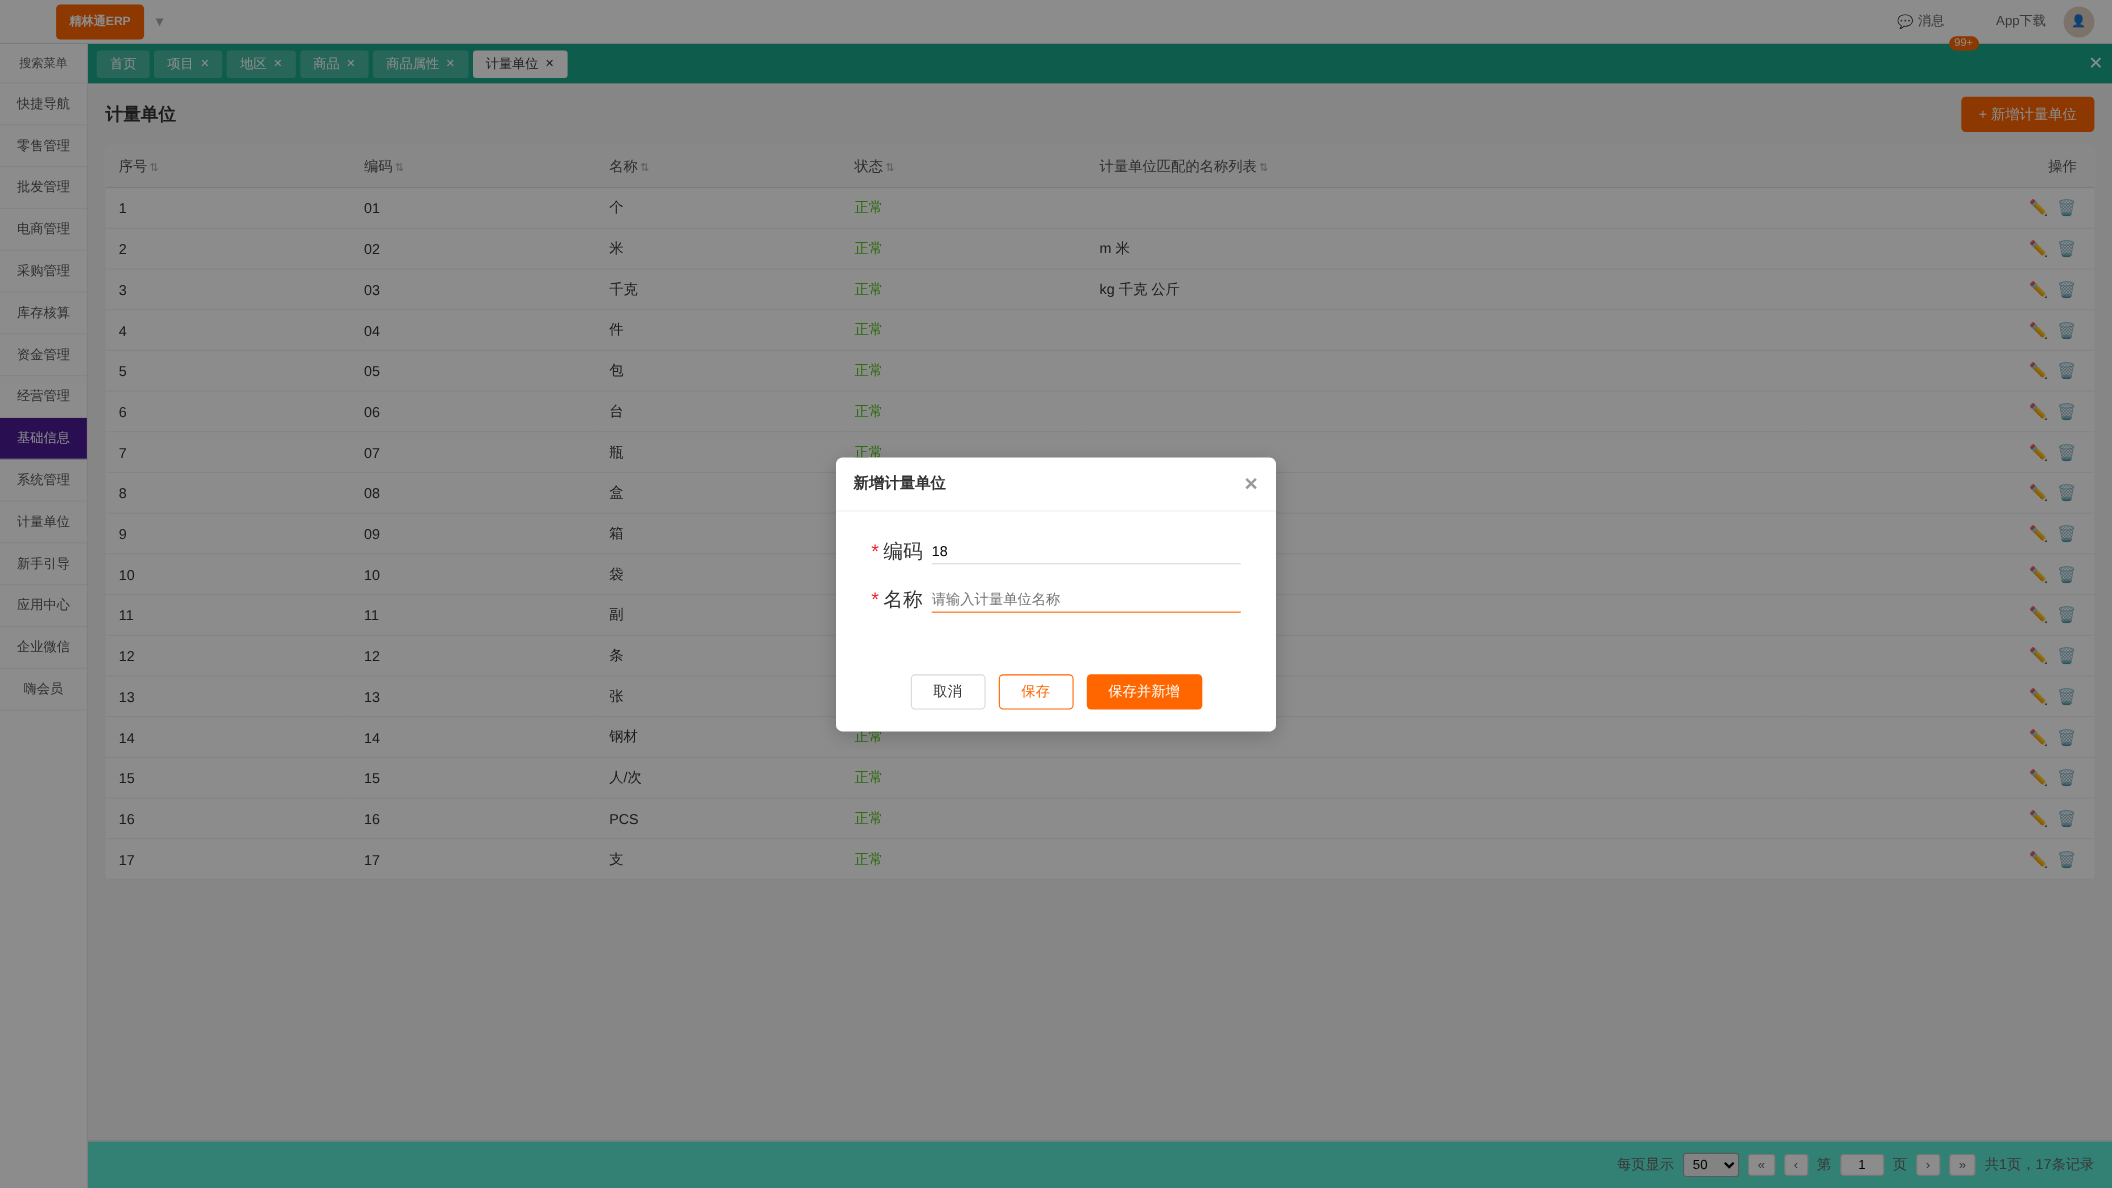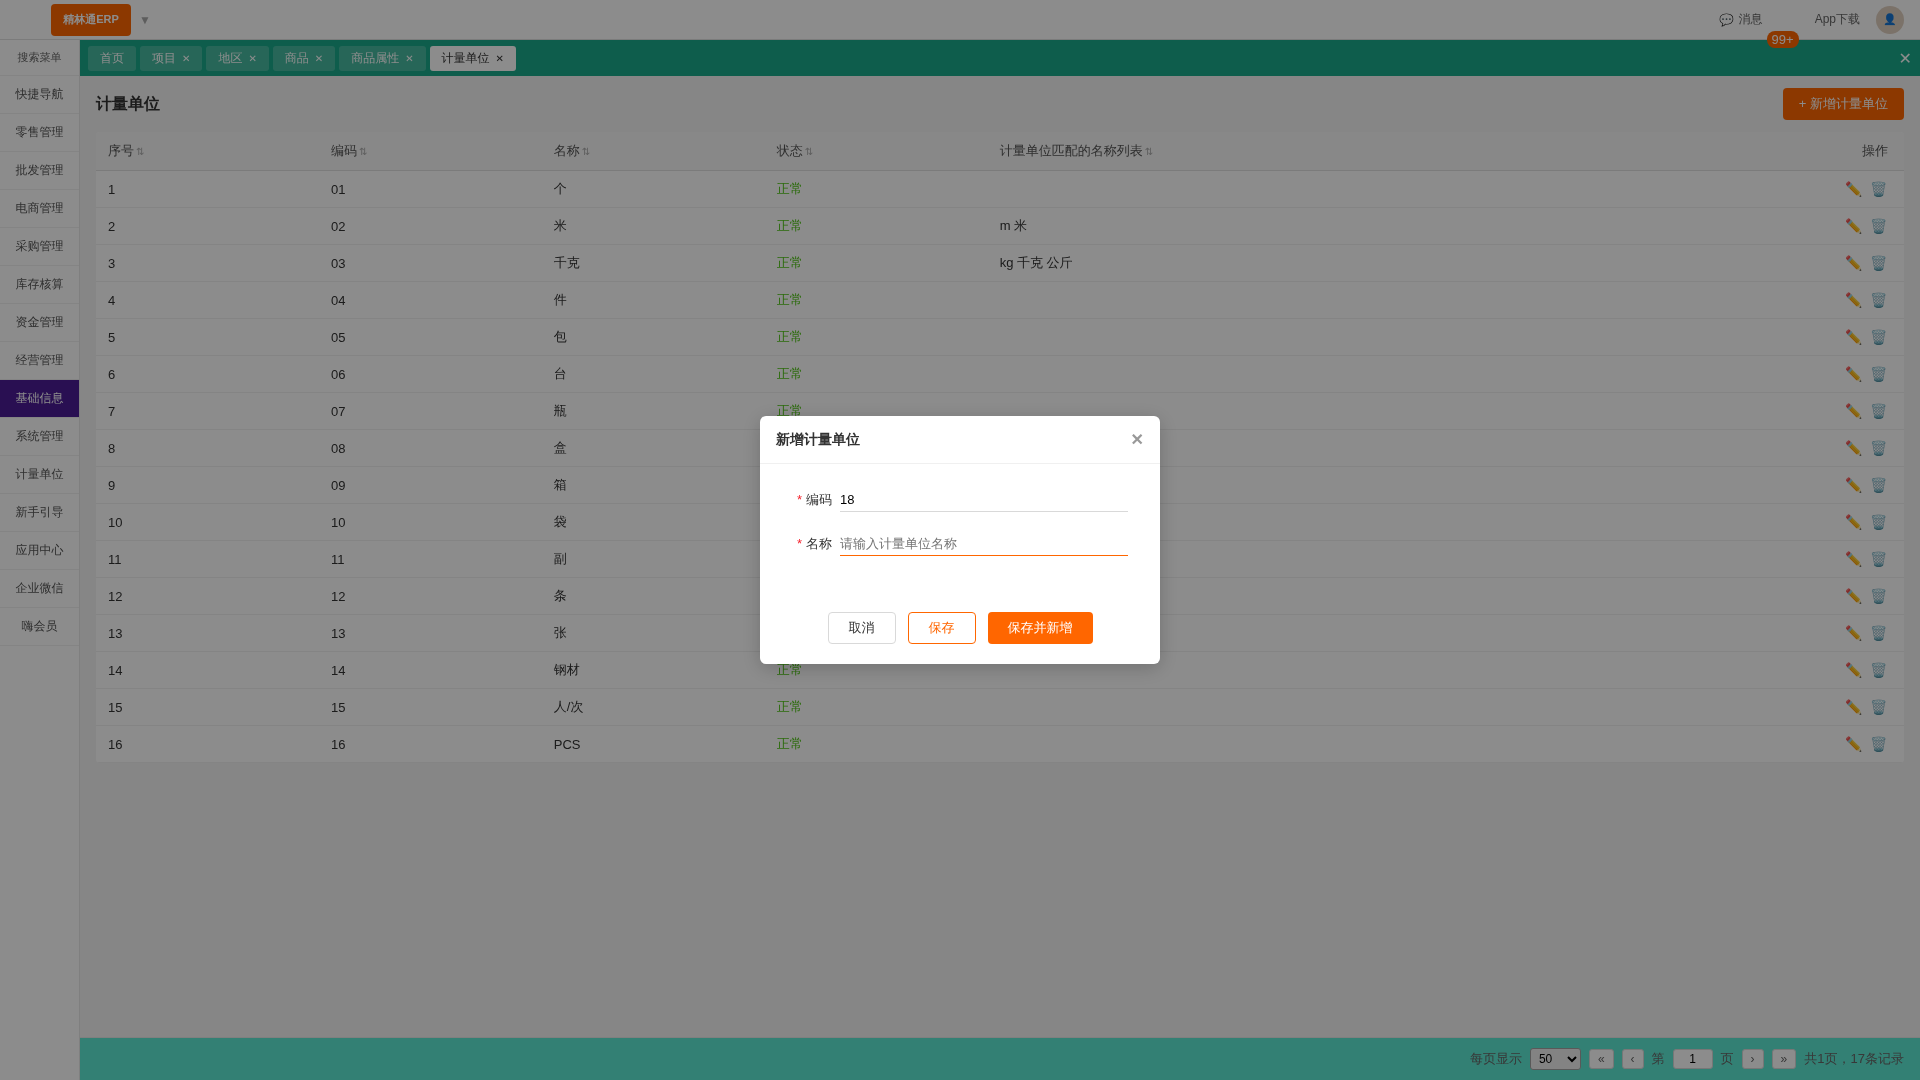--- a/index.html
+++ b/index.html
@@ -45,21 +45,21 @@
       position: relative;
       display: flex;
       align-items: center;
       gap: 4px;
     }
     .badge {
       background: #f60;
       color: #fff;
       border-radius: 8px;
       padding: 1px 5px;
-      font-size: 13px;
+      font-size: 10px;
       margin-top: 40px;
     }
     .avatar-circle {
       width: 28px;
       height: 28px;
       border-radius: 50%;
       background: #e0d0c0;
       display: flex;
       align-items: center;
       justify-content: center;
@@ -279,21 +279,21 @@
     .modal-body {
       padding: 24px 32px;
     }
     .form-row {
       display: flex;
       align-items: center;
       margin-bottom: 20px;
       gap: 8px;
     }
     .form-label {
-      font-size: 13px;
+      font-size: 18px;
       color: #333;
       min-width: 40px;
       text-align: right;
     }
     .required-star {
       color: #f5222d;
       margin-right: 4px;
     }
     .form-input {
       flex: 1;
@@ -630,20 +630,33 @@
       <td>PCS</td>
       <td><span class="status-normal">正常</span></td>
       <td></td>
       <td style="text-align:right;padding-right:16px;">
         <div class="action-icons" style="justify-content:flex-end;">
           <span class="action-icon">✏️</span>
           <span class="action-icon">🗑️</span>
         </div>
       </td>
     </tr>
+              <tr>
+      <td>17</td>
+      <td>17</td>
+      <td>支</td>
+      <td><span class="status-normal">正常</span></td>
+      <td></td>
+      <td style="text-align:right;padding-right:16px;">
+        <div class="action-icons" style="justify-content:flex-end;">
+          <span class="action-icon">✏️</span>
+          <span class="action-icon">🗑️</span>
+        </div>
+      </td>
+    </tr>
             </tbody>
         </table>
       </div>
     </div>
 
     <div class="pagination-bar">
       <span>每页显示</span>
       <select class="page-size-select">
         <option>50</option>
         <option>100</option>

